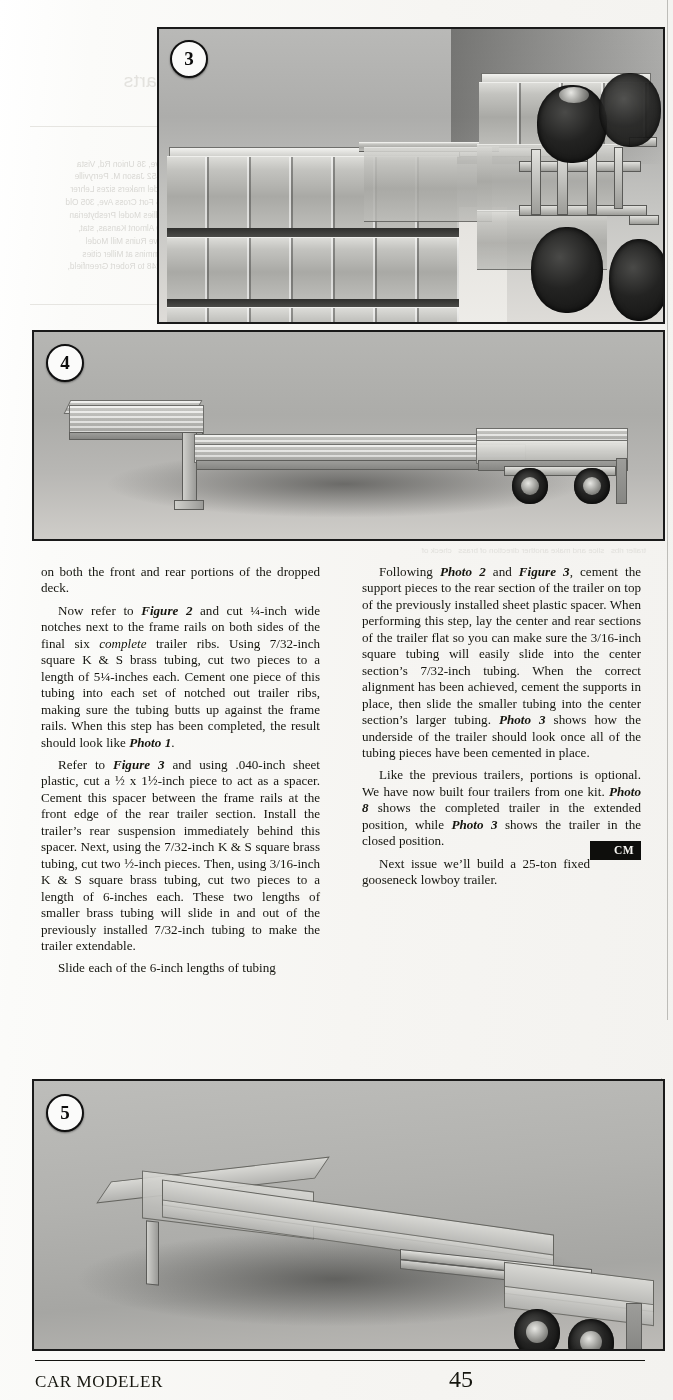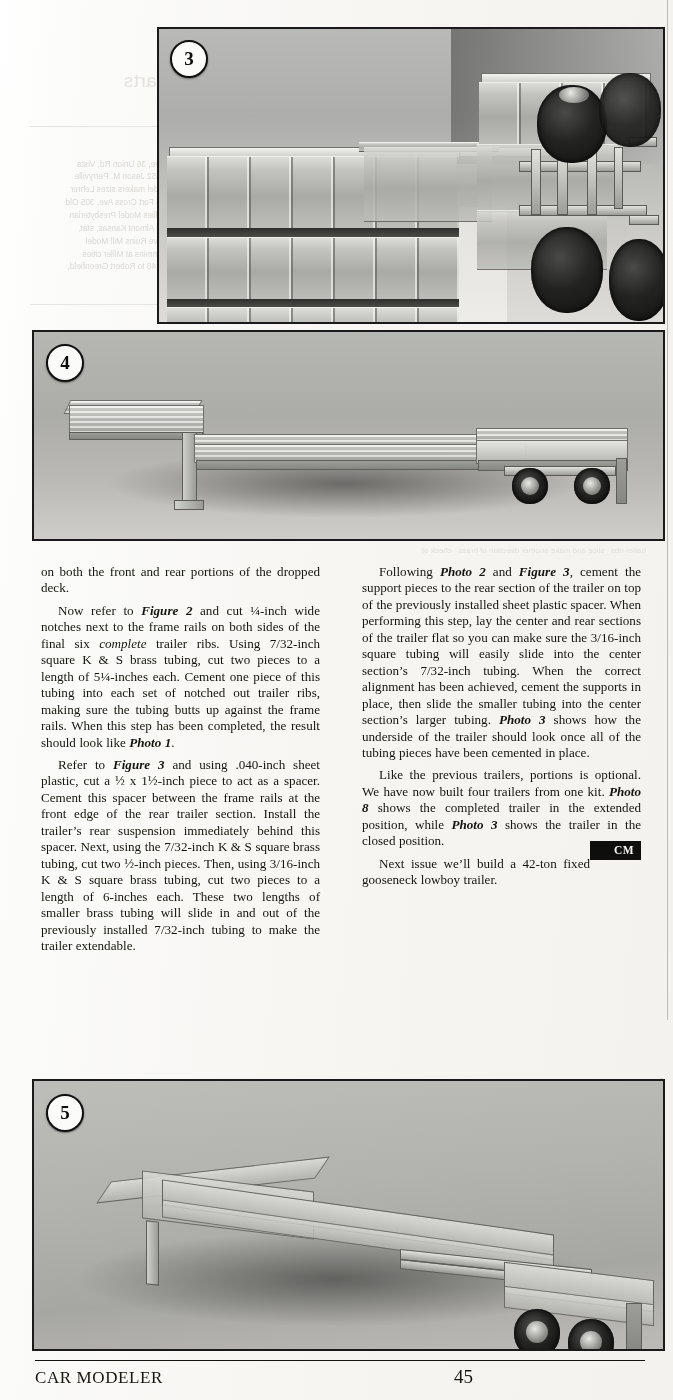--- a/index.html
+++ b/index.html
@@ -202,21 +202,21 @@
     position:absolute;top:1366px;left:35px;width:610px;
     display:flex;align-items:baseline;
   }
   .foot-title{
     font-family:"Liberation Serif", serif;
     font-size:17px;letter-spacing:.6px;color:#16160f;
   }
   .foot-page{
     margin-left:auto;margin-right:172px;
     font-family:"Liberation Serif", serif;
-    font-size:19px;color:#16160f;
+    font-size:24px;color:#16160f;
   }
 </style>
 </head>
 <body>
 
 <div class="page">
 
   <div class="paper-tint"></div>
 
   <div class="bleed bleed-col-left">
@@ -344,25 +344,26 @@
     <div class="hub" style="left:549px;top:145px;width:18px;height:18px;"></div>
     <div class="skirt" style="left:582px;top:126px;width:9px;height:44px;"></div>
 
     <div class="badge" style="left:12px;top:12px;">4</div>
   </div>
 
   <div class="col" id="colLeft">
       <p><span>on both the front and rear portions of the dropped deck.</span></p>
       <p class="ind"><span>Now refer to </span><b>Figure 2</b><span> and cut ¼-inch wide notches next to the frame rails on both sides of the final six </span><i>complete</i><span> trailer ribs. Using 7/32-inch square K &amp; S brass tubing, cut two pieces to a length of 5¼-inches each. Cement one piece of this tubing into each set of notched out trailer ribs, making sure the tubing butts up against the frame rails. When this step has been completed, the result should look like </span><b>Photo 1</b><span>.</span></p>
       <p class="ind"><span>Refer to </span><b>Figure 3</b><span> and using .040-inch sheet plastic, cut a ½ x 1½-inch piece to act as a spacer. Cement this spacer between the frame rails at the front edge of the rear trailer section. Install the trailer’s rear suspension immediately behind this spacer. Next, using the 7/32-inch K &amp; S square brass tubing, cut two ½-inch pieces. Then, using 3/16-inch K &amp; S square brass tubing, cut two pieces to a length of 6-inches each. These two lengths of smaller brass tubing will slide in and out of the previously installed 7/32-inch tubing to make the trailer extendable.</span></p>
+      <p class="ind"><span>Slide each of the 6-inch lengths of tubing</span></p>
     </div>
   <div class="col" id="colRight">
       <p class="ind"><span>Following </span><b>Photo 2</b><span> and </span><b>Figure 3</b><span>, cement the support pieces to the rear section of the trailer on top of the previously installed sheet plastic spacer. When performing this step, lay the center and rear sections of the trailer flat so you can make sure the 3/16-inch square tubing will easily slide into the center section’s 7/32-inch tubing. When the correct alignment has been achieved, cement the supports in place, then slide the smaller tubing into the center section’s larger tubing. </span><b>Photo 3</b><span> shows how the underside of the trailer should look once all of the tubing pieces have been cemented in place.</span></p>
       <p class="ind"><span>Like the previous trailers, portions is optional. We have now built four trailers from one kit. </span><b>Photo 8</b><span> shows the completed trailer in the extended position, while </span><b>Photo 3</b><span> shows the trailer in the closed position.</span></p>
-      <p class="ind"><span class="endmark">CM</span><span>Next issue we’ll build a 42-ton fixed gooseneck lowboy trailer.</span></p>
+      <p class="ind"><span class="endmark">CM</span><span>Next issue we’ll build a 25-ton fixed gooseneck lowboy trailer.</span></p>
     </div>
 
   <div class="photo" id="photo5">
     <div class="bg"></div>
 
     <div class="shadow" style="left:40px;top:150px;width:520px;height:96px;"></div>
 
     <div class="pdeck" style="left:78px;top:88px;width:200px;height:20px;transform:skewX(-34deg) skewY(-7deg);"></div>
     <div class="pdeck" style="left:108px;top:100px;width:170px;height:46px;transform:skewY(7deg);opacity:.9;"></div>
     <div class="neckpost" style="left:112px;top:140px;width:11px;height:62px;transform:skewY(6deg);"></div>

